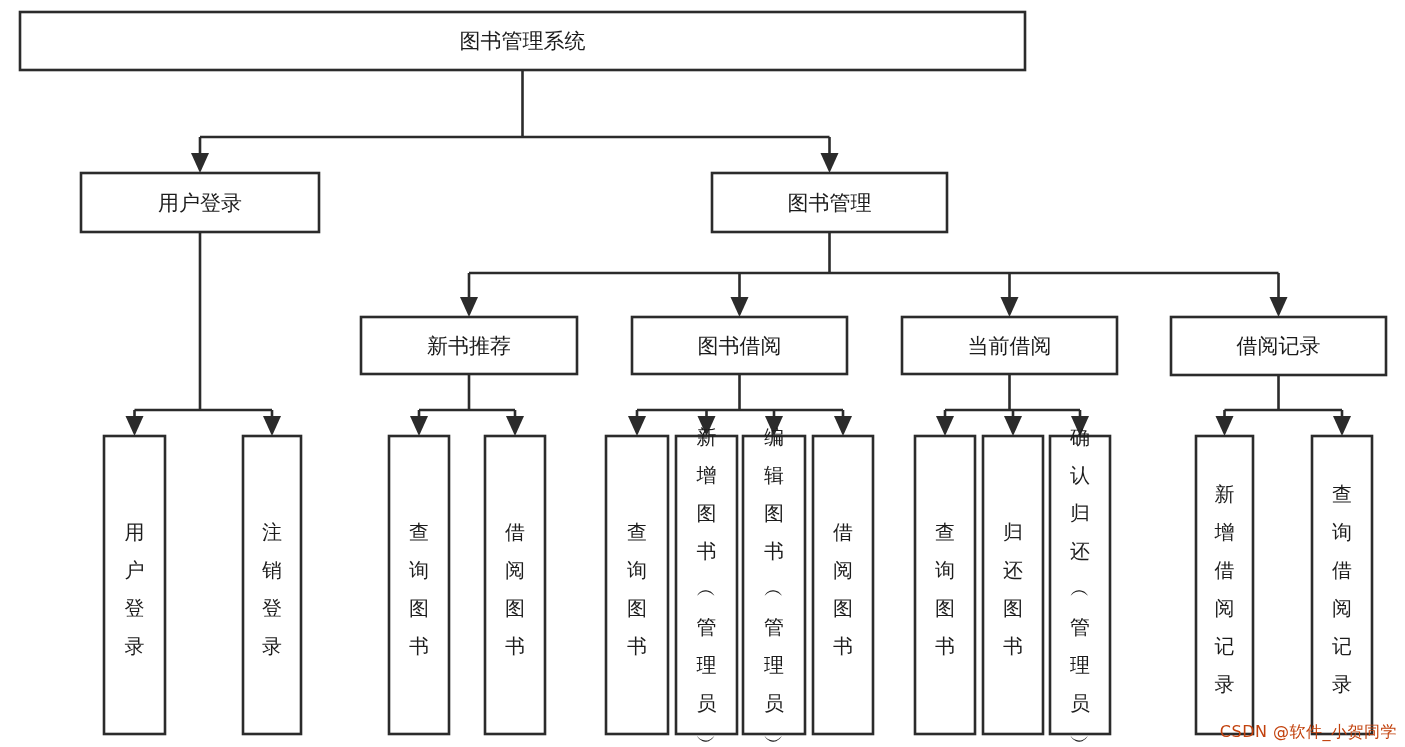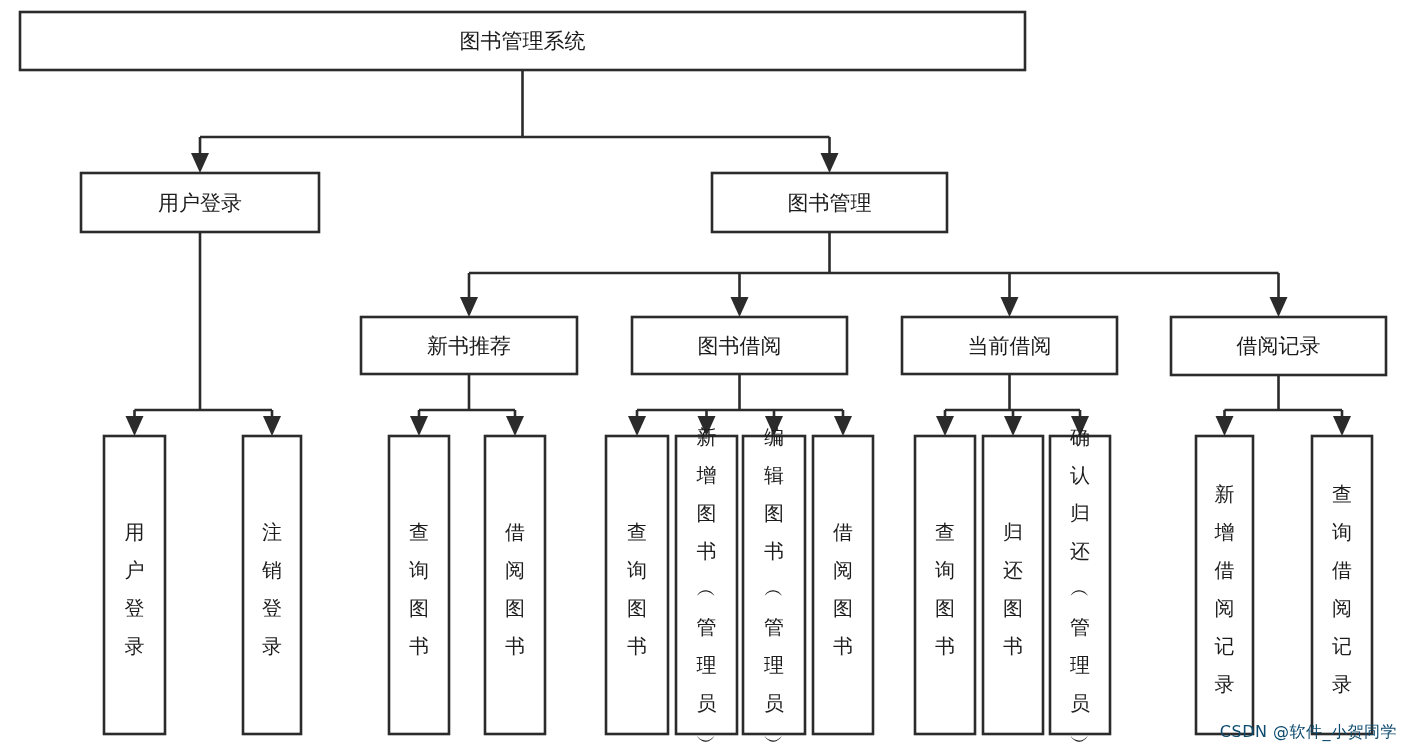--- a/index.html
+++ b/index.html
@@ -54,21 +54,21 @@
     font-size: 20px;
     fill: #1c1c1c;
     text-anchor: middle;
   }
   .watermark {
     position: absolute;
     right: 8px;
     bottom: 4px;
     font-family: "DejaVu Sans", "Liberation Sans", sans-serif;
     font-size: 16px;
-    color: #0c4a6e;
+    color: #c2410c;
     letter-spacing: 0.5px;
     white-space: nowrap;
     user-select: none;
   }
 </style>
 </head>
 <body>
 
 <div id="diagram-root">
   <svg id="tree-svg" viewBox="0 0 1405 747">

